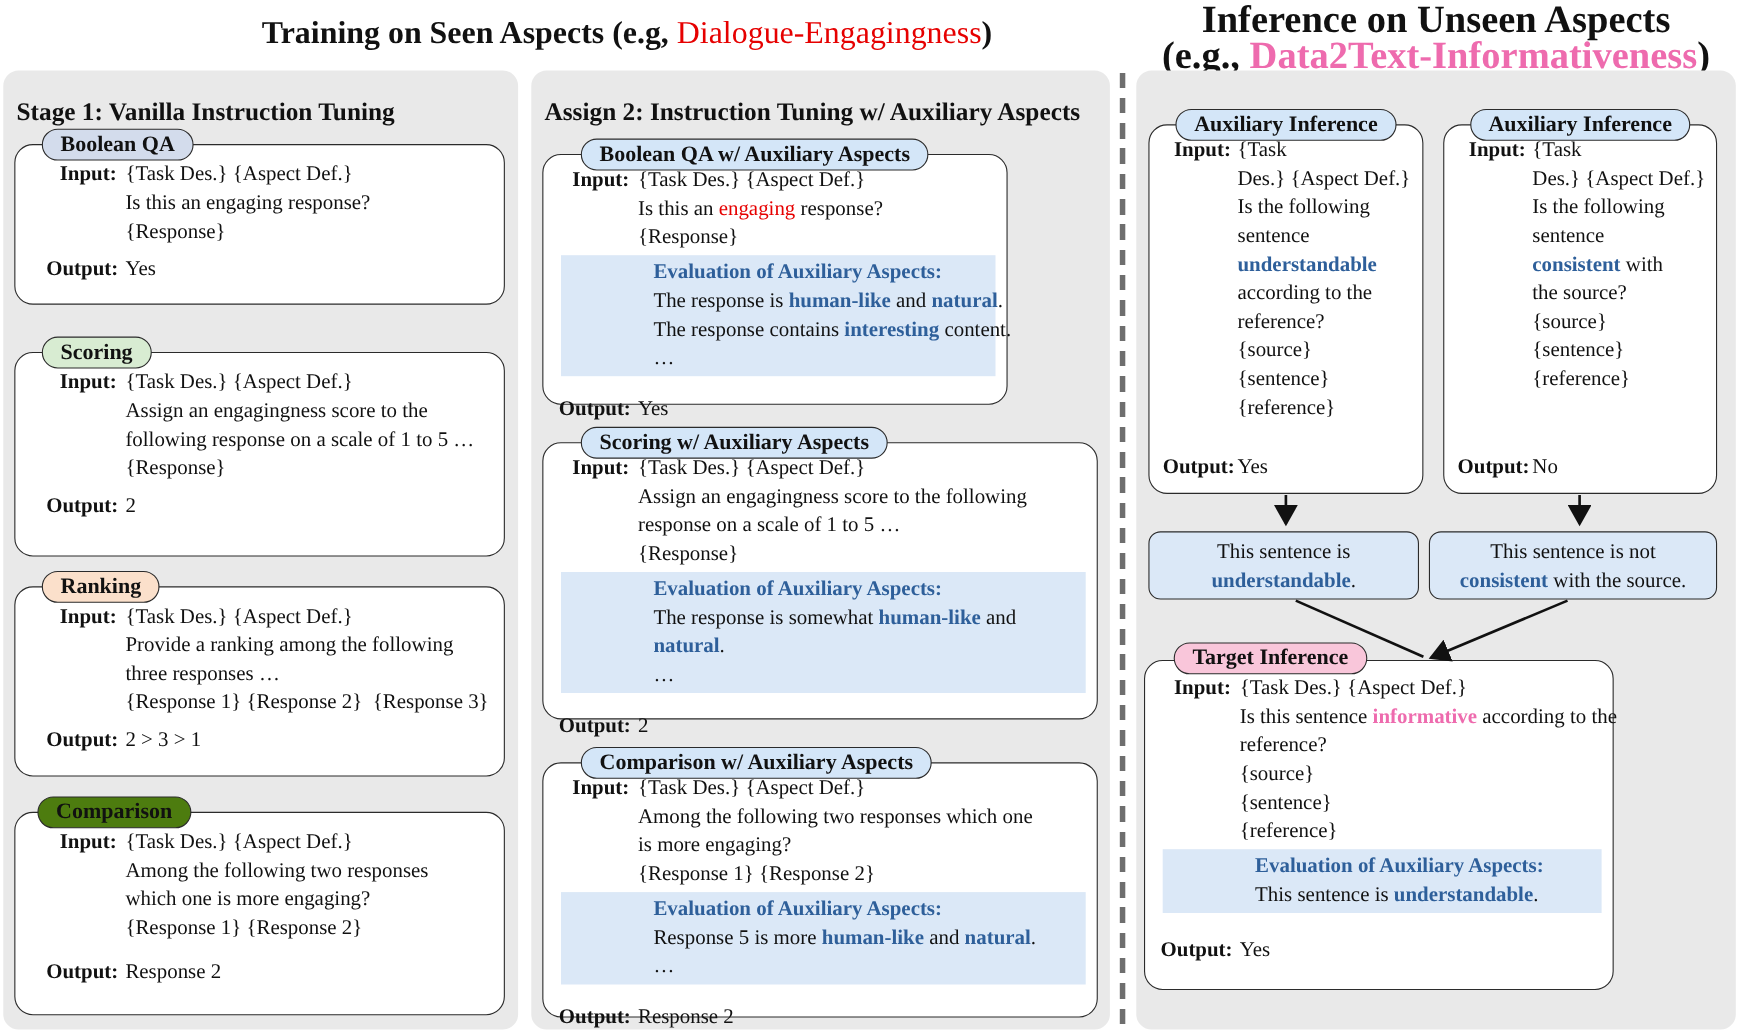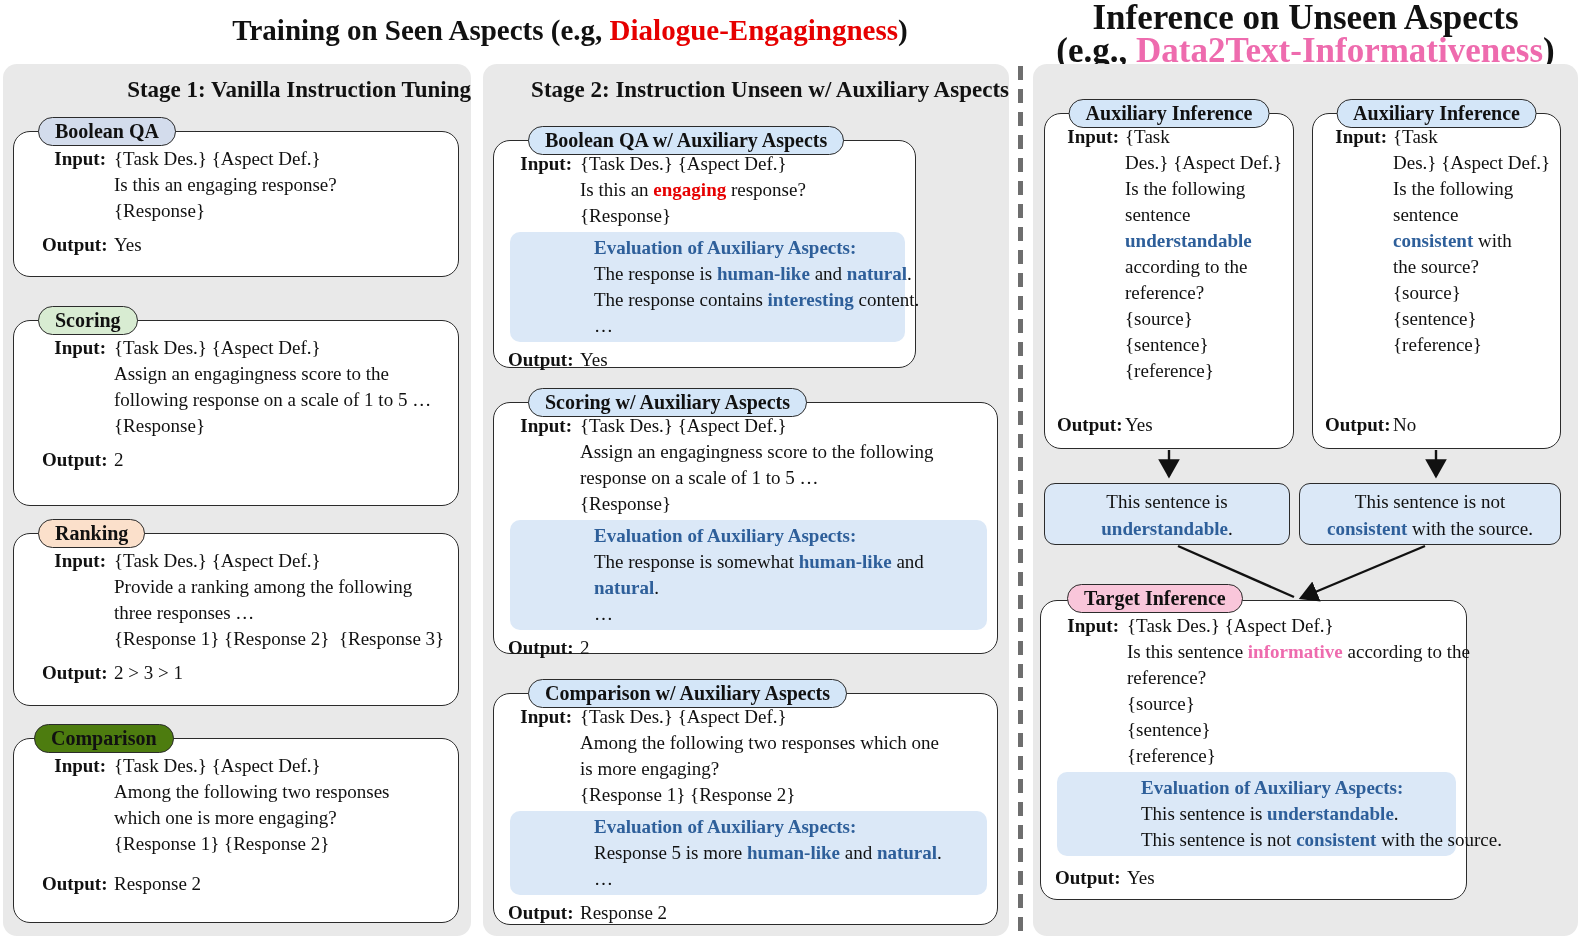--- a/index.html
+++ b/index.html
@@ -7,49 +7,49 @@
     --panel:#e9e9e9; --hl:#dbe8f7; --ink:#111; --border:#2b2b2b;
   }
   html,body{margin:0;padding:0;background:#fff;}
   .canvas{
     position:relative;width:1581px;height:941px;overflow:hidden;
     font-family:"Liberation Serif","DejaVu Serif",serif;color:var(--ink);
   }
   .hdr{position:absolute;text-align:center;font-weight:bold;}
   .hdr-left{left:130px;top:13px;width:880px;font-size:29px;line-height:34px;}
   .hdr-right{left:1033px;top:1px;width:545px;font-size:35px;line-height:33px;}
-  .seg-red{color:var(--red);font-weight:bold;}
+  .seg-red{color:var(--red);font-weight:normal;}
   .seg-pink{color:var(--pink);font-weight:bold;}
   .seg-blue{color:var(--blue);font-weight:bold;}
   .panel{position:absolute;background:var(--panel);border-radius:14px;}
   #panel-stage1{left:3px;top:64px;width:468px;height:872px;}
   #panel-stage2{left:483px;top:64px;width:526px;height:872px;}
   #panel-inf{left:1033px;top:64px;width:545px;height:872px;}
-  .stage-title{margin:0;padding-top:13px;text-align:right;font-size:23px;font-weight:bold;}
+  .stage-title{margin:12px;padding-top:13px;text-align:left;font-size:23px;font-weight:bold;}
   .divider{position:absolute;left:1018px;top:66px;width:5px;height:868px;
     background:repeating-linear-gradient(#6e6e6e 0 14px,transparent 14px 23px);}
   .card{
     position:absolute;background:#fff;border:1.6px solid var(--border);
     border-radius:17px;box-sizing:border-box;
     font-size:19px;display:flex;flex-direction:column;
   }
   .s1 .card{padding:14px 10px 8px 28px;}
   .s2 .card{padding:10px 8px 6px 14px;}
   .pill{
     position:absolute;top:-15px;height:29px;line-height:27px;box-sizing:border-box;
     border:1.6px solid var(--border);border-radius:15px;padding:0 16px;
     font-size:20px;font-weight:bold;background:#ddd;white-space:nowrap;
   }
   .io{display:flex;align-items:flex-start;}
   .io .lbl{font-weight:bold;width:64px;flex:0 0 64px;line-height:26px;white-space:nowrap;text-align:right;}
   .io .content{margin-left:8px;line-height:26px;}
   .io.out{margin-top:8px;}
   .io.out .content{white-space:pre;}
   .line{line-height:26px;white-space:pre;}
-  .hl{margin:3px 2px 3px 2px;border-radius:10px;background:var(--hl);padding:3px 8px 3px 84px;}
+  .hl{margin:3px 2px 15px 2px;border-radius:0;background:var(--hl);padding:3px 8px 3px 84px;}
   
   .aux-card{padding:10px 8px 10px 12px;}
   .aux-card .io .lbl{width:62px;flex:0 0 62px;}
   .aux-card .io .content{margin-left:6px;}
   .aux-card .pill{left:50%;transform:translateX(-50%);}
   .aux-card .io.out{margin-top:auto;}
   .result-box{
     position:absolute;background:var(--hl);border:1.6px solid var(--border);
     border-radius:11px;box-sizing:border-box;text-align:center;
     font-size:19px;padding-top:4px;
@@ -135,21 +135,21 @@
           </div>
       </div>
       <div class="io out" style="margin-top:14px;">
         <span class="lbl">Output:</span>
         <div class="content"><span>Response 2</span></div>
       </div>
     </article>
   </section>
 
   <section class="panel s2" id="panel-stage2">
-    <h2 class="stage-title">Stage 2: Instruction Unseen w/ Auxiliary Aspects</h2>
+    <h2 class="stage-title">Assign 2: Instruction Tuning w/ Auxiliary Aspects</h2>
 
     <article class="card" style="left:10px;top:76px;width:423px;height:228px;">
       <div class="pill" style="left: 34px; background: rgb(212, 230, 248);">Boolean QA w/ Auxiliary Aspects</div>
       <div class="io">
         <span class="lbl">Input:</span>
         <div class="content">
             <div class="line"><span>{Task Des.} {Aspect Def.}</span></div>
             <div class="line"><span>Is this an </span><span class="seg-red">engaging</span><span> response?</span></div>
             <div class="line"><span>{Response}</span></div>
           </div>
@@ -279,21 +279,20 @@
             <div class="line"><span>Is this sentence </span><span class="seg-pink">informative</span><span> according to the</span></div>
             <div class="line"><span>reference?</span></div>
             <div class="line"><span>{source}</span></div>
             <div class="line"><span>{sentence}</span></div>
             <div class="line"><span>{reference}</span></div>
           </div>
       </div>
       <div class="hl">
           <div class="line"><span class="seg-blue">Evaluation of Auxiliary Aspects:</span></div>
           <div class="line"><span>This sentence is </span><span class="seg-blue">understandable</span><span>.</span></div>
-          <div class="line"><span>This sentence is not </span><span class="seg-blue">consistent</span><span> with the source.</span></div>
         </div>
       <div class="io out" style="margin-top:6px;">
         <span class="lbl">Output:</span>
         <div class="content"><span>Yes</span></div>
       </div>
     </article>
 
     <svg class="arrows" width="545" height="872" viewBox="0 0 545 872">
       <defs>
         <marker id="ah" markerWidth="9" markerHeight="9" refX="7" refY="4.5" orient="auto">

